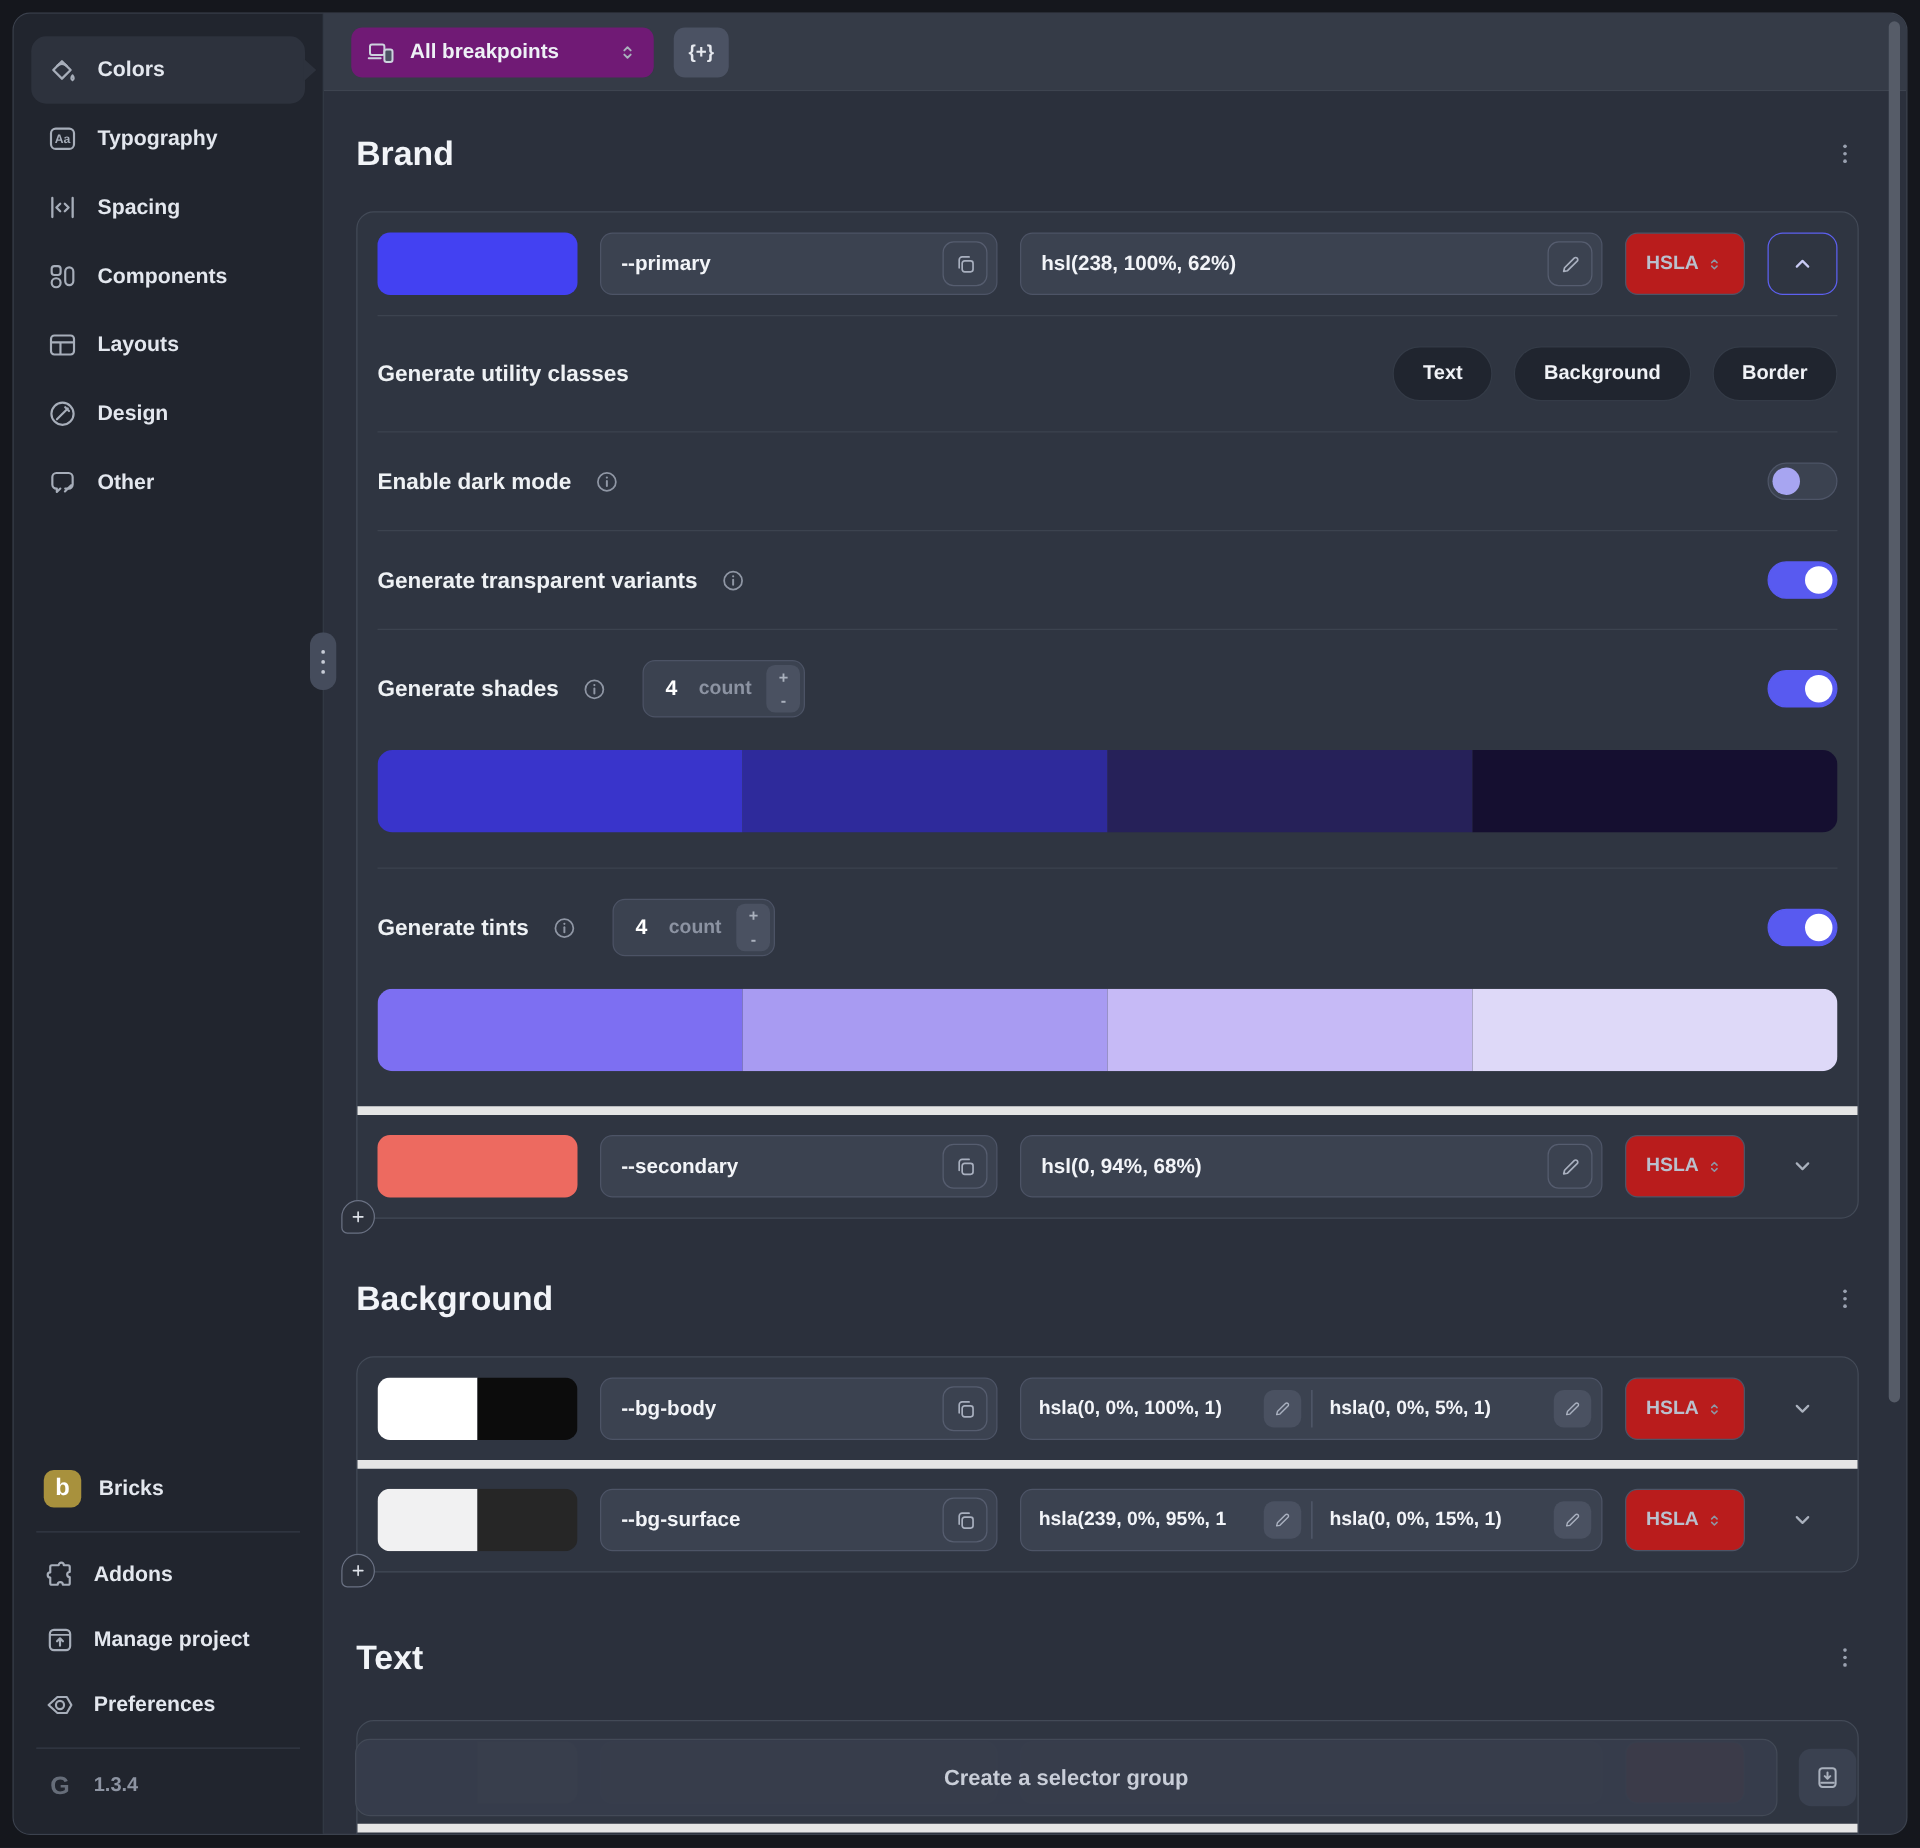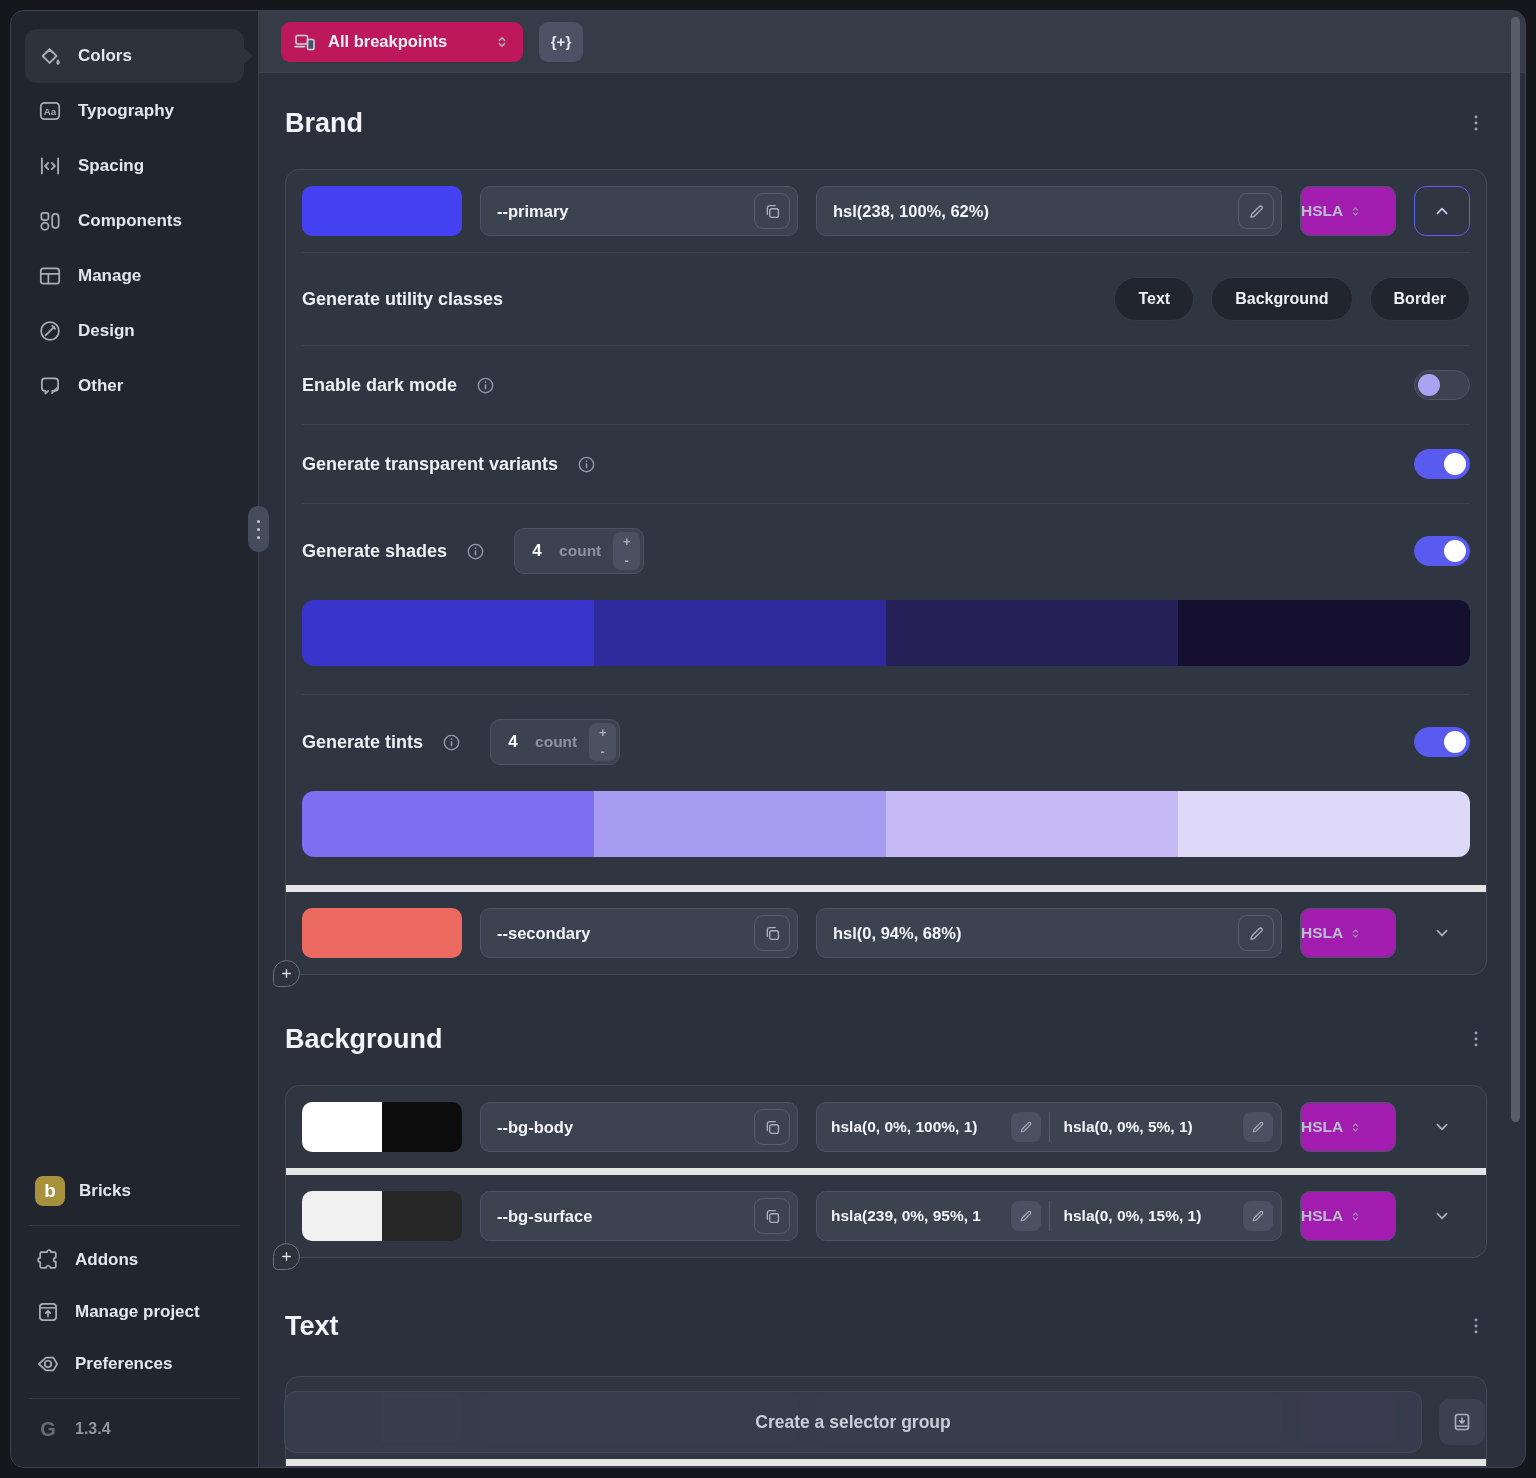--- a/index.html
+++ b/index.html
@@ -29,21 +29,21 @@
                  display:flex; align-items:center; justify-content:center; font-weight:800; font-size:19px; }
   .version-row { display:flex; align-items:center; gap:14px; height:44px; padding:0 8px; color:#8d94a2; }
   .version-row .vlabel { font-size:16px; font-weight:600; }
   .g-mark { width:26px; height:26px; color:#666d79; font-weight:800; font-size:20px;
             display:flex; align-items:center; justify-content:center; }
 
   
   .main { flex:1; position:relative; display:flex; flex-direction:column; border-radius:0 13px 13px 0; }
   .topbar { height:62px; flex:0 0 62px; background:#353b47; border-bottom:1px solid #3e4450;
             border-radius:0 13px 0 0; display:flex; align-items:center; gap:16px; padding:0 22px; }
-  .bp-select { height:40px; background:#be185d; border-radius:9px; display:flex; align-items:center;
+  .bp-select { height:40px; background:#701a75; border-radius:9px; display:flex; align-items:center;
                gap:11px; padding:0 12px 0 12px; cursor:pointer; min-width:242px; }
   .bp-select .bicon { width:24px; height:24px; color:#cdd3de; }
   .bp-select .blabel { font-size:16.5px; font-weight:700; color:#eef1f6; flex:1; }
   .bp-select .bcaret { width:18px; height:18px; color:#aab1bd; }
   .curly-btn { height:40px; width:44px; background:#4b5263; border:none; border-radius:9px;
                color:#e6e9ef; font-weight:700; font-size:15px; cursor:pointer;
                font-family:"Liberation Sans",sans-serif; }
 
   .content { flex:1; position:relative; overflow:hidden; padding:0 38px 0 26px; }
 
@@ -74,22 +74,22 @@
 
   .dual-field { flex:1; height:50px; background:#3b4250; border:1px solid #4d5466; border-radius:10px;
                 display:flex; align-items:center; }
   .dual-half { flex:1; display:flex; align-items:center; gap:7px; padding:0 8px 0 14px; min-width:0; }
   .dual-half .ftext { flex:1; font-size:15.5px; font-weight:700; color:#f2f4f8; white-space:nowrap; overflow:hidden; }
   .mini-btn { width:30px; height:30px; border-radius:8px; background:#4a5161; color:#a9b0bf;
               display:flex; align-items:center; justify-content:center; cursor:pointer; flex:0 0 30px; }
   .mini-btn svg { width:16px; height:16px; }
   .vdiv { width:1px; height:30px; background:#555c6e; flex:0 0 1px; }
 
-  .format-select { width:96px; flex:0 0 96px; height:50px; background:#a21caf; border:1px solid #4d5466;
-                   border-radius:10px; display:flex; align-items:center; gap:5px;
+  .format-select { width:96px; flex:0 0 96px; height:50px; background:#b91c1c; border:1px solid #4d5466;
+                   border-radius:10px; display:flex; align-items:center; justify-content:center; gap:5px;
                    color:#bac0cd; font-size:15.5px; font-weight:700; cursor:pointer; }
   .format-select svg { width:15px; height:15px; color:#8f96a4; }
 
   .collapse-btn { width:56px; height:50px; flex:0 0 56px; border-radius:12px; display:flex;
                   align-items:center; justify-content:center; color:#aab1bd; cursor:pointer; background:transparent; border:none; }
   .collapse-btn.expanded { border:1.5px solid #5d60f0; color:#c9cbf5; }
   .collapse-btn svg { width:22px; height:22px; }
 
   .setting-row { margin:0 16px; border-top:1px solid #3c434f; display:flex; align-items:center; gap:14px; }
   .pad-lg { padding:24px 0; }
@@ -220,21 +220,21 @@
         </span>
         <span class="nlabel">Components</span>
       </div>
       <div class="nav-item">
         <span class="nicon">
           <svg viewBox="0 0 24 24">
               <rect x="3.5" y="5" width="17" height="14" rx="2.5" fill="none" stroke="currentColor" stroke-width="1.6"></rect>
               <path d="M3.5 10h17 M10.5 10v9" stroke="currentColor" stroke-width="1.6"></path>
             </svg>
         </span>
-        <span class="nlabel">Manage</span>
+        <span class="nlabel">Layouts</span>
       </div>
       <div class="nav-item">
         <span class="nicon">
           <svg viewBox="0 0 24 24">
               <circle cx="12" cy="12" r="8.2" fill="none" stroke="currentColor" stroke-width="1.6"></circle>
               <path d="M7.9 16.1 15.9 8.1 M14 7.2l2.8 2.8" fill="none" stroke="currentColor" stroke-width="1.6" stroke-linecap="round"></path>
             </svg>
         </span>
         <span class="nlabel">Design</span>
       </div>

